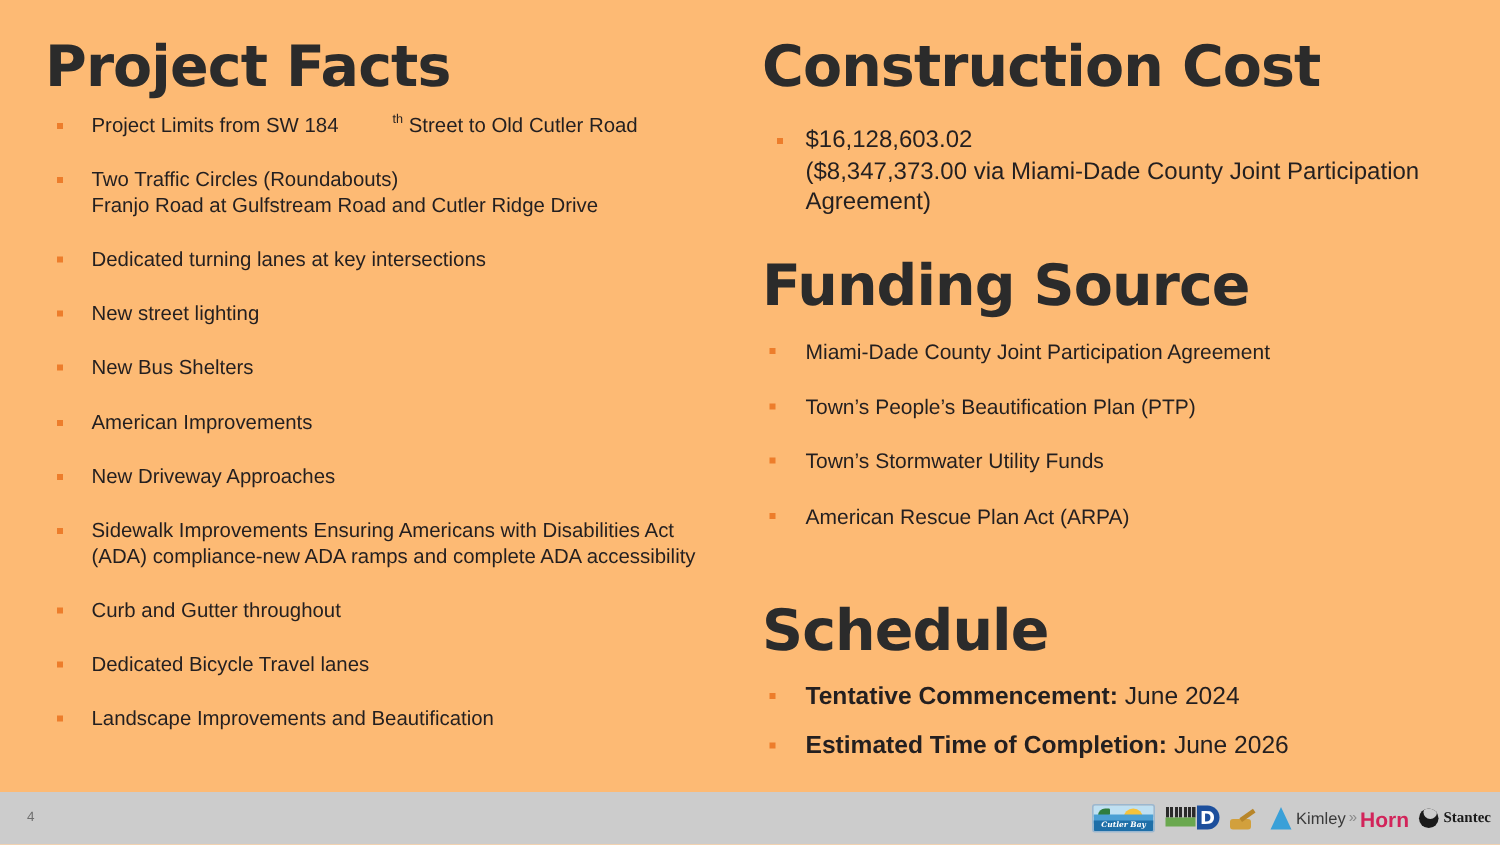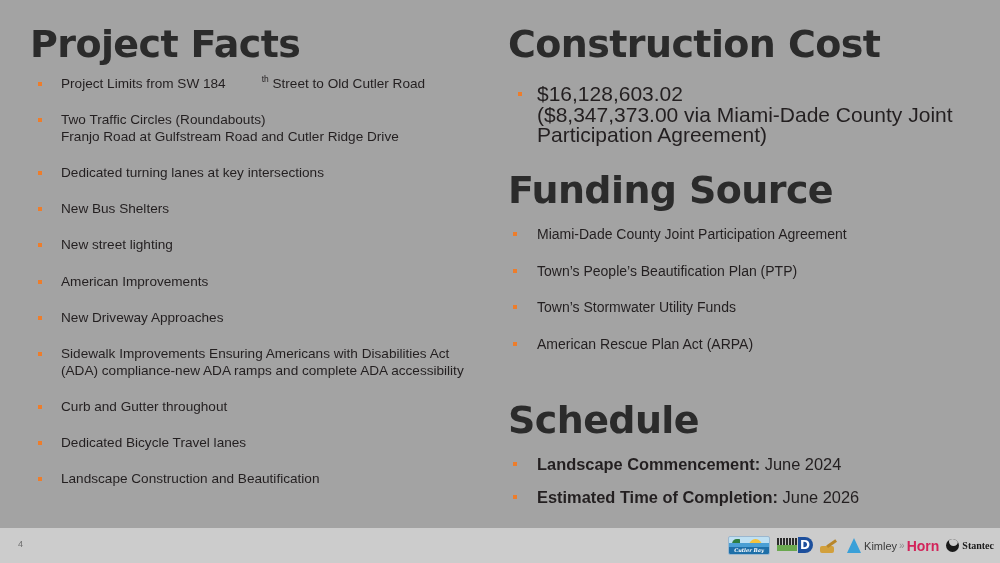--- a/index.html
+++ b/index.html
@@ -4,21 +4,21 @@
 <style>
   * { margin:0; padding:0; box-sizing:border-box; }
   html, body { width:1000px; height:563px; }
   body {
     background:#ffffff;
     font-family:"Liberation Sans", sans-serif;
     color:#231f20;
     position:relative;
     overflow:hidden;
   }
-  .slide { position:absolute; inset:0; background:#a3a3a3; }
+  .slide { position:absolute; inset:0; background:#fdba74; }
 
   
   h1.section-title {
     font-family:"DejaVu Sans", sans-serif;
     font-weight:700;
     color:#2b2b2b;
     letter-spacing:-0.6px;
     line-height:1.0;
     font-size:38px;
   }
@@ -54,21 +54,21 @@
   }
   .list-left li .bullet { top:6px; }
 
   
   .list-cost {
     position:absolute;
     left:518px; top:84px;
     width:462px;
   }
   .list-cost li {
-    font-size:21px;
+    font-size:16px;
     line-height:20.6px;
     padding-left:19px;
   }
   .list-cost li .bullet { top:8px; }
 
   .list-funding {
     position:absolute;
     left:513px; top:224px;
     width:468px;
   }
@@ -235,49 +235,49 @@
     <li>
       <span class="bullet"></span>
       <span>Two Traffic Circles (Roundabouts)<br>Franjo Road at Gulfstream Road and Cutler Ridge Drive</span>
     </li>
     <li>
       <span class="bullet"></span>
       <span>Dedicated turning lanes at key intersections</span>
     </li>
     <li>
       <span class="bullet"></span>
+      <span>New street lighting</span>
+    </li>
+    <li>
+      <span class="bullet"></span>
       <span>New Bus Shelters</span>
     </li>
     <li>
       <span class="bullet"></span>
-      <span>New street lighting</span>
-    </li>
-    <li>
-      <span class="bullet"></span>
       <span>American Improvements</span>
     </li>
     <li>
       <span class="bullet"></span>
       <span>New Driveway Approaches</span>
     </li>
     <li>
       <span class="bullet"></span>
       <span>Sidewalk Improvements Ensuring Americans with Disabilities Act (ADA) compliance-new ADA ramps and complete ADA accessibility</span>
     </li>
     <li>
       <span class="bullet"></span>
       <span>Curb and Gutter throughout</span>
     </li>
     <li>
       <span class="bullet"></span>
       <span>Dedicated Bicycle Travel lanes</span>
     </li>
     <li>
       <span class="bullet"></span>
-      <span>Landscape Construction and Beautification</span>
+      <span>Landscape Improvements and Beautification</span>
     </li>
   </ul>
 
   <h1 class="section-title t-construct">Construction Cost</h1>
 
   <ul class="blist list-cost">
     <li>
       <span class="bullet"></span>
       <span>$16,128,603.02</span><br>
       <span>($8,347,373.00 via Miami-Dade County Joint Participation Agreement)</span>
@@ -303,21 +303,21 @@
       <span class="bullet"></span>
       <span>American Rescue Plan Act (ARPA)</span>
     </li>
   </ul>
 
   <h1 class="section-title t-schedule">Schedule</h1>
 
   <ul class="blist list-schedule">
     <li>
       <span class="bullet"></span>
-      <span class="lbl">Landscape Commencement:</span>
+      <span class="lbl">Tentative Commencement:</span>
       <span>June 2024</span>
     </li>
     <li>
       <span class="bullet"></span>
       <span class="lbl">Estimated Time of Completion:</span>
       <span>June 2026</span>
     </li>
   </ul>
 
   <div class="footer">

